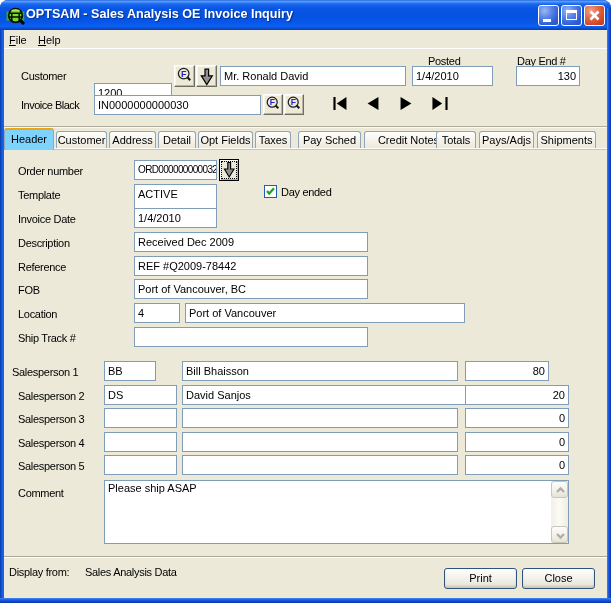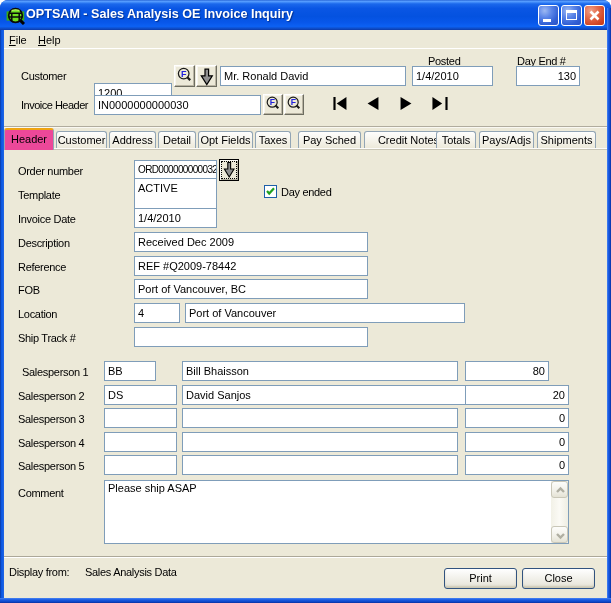--- a/index.html
+++ b/index.html
@@ -24,21 +24,21 @@
 .menuitem{position:absolute;top:4px}
 
 .lbl{position:absolute;font-size:11px;white-space:nowrap;letter-spacing:-0.3px}
 
 .tb{position:absolute;background:#fff;border:1px solid #7f9db9;font-size:11px;line-height:18px;padding-left:3px;white-space:nowrap;overflow:hidden}
 .tbr{text-align:right;padding-right:3px;padding-left:0}
 
 .rbtn{position:absolute;background:#ece9d8;border:1px solid;border-color:#fff #6d6d61 #6d6d61 #fff;box-shadow:inset -1px -1px 0 #b9b4a3, inset 1px 1px 0 #f8f6ef}
 
 .tab{position:absolute;top:101px;height:18px;background:linear-gradient(180deg,#fefefd 0%,#f3f1e7 60%,#ebe8d8 100%);border:1px solid #92a5b5;border-bottom:none;border-radius:3px 3px 0 0;text-align:center;font-size:11px;line-height:17px}
-.tabactive{top:98px;height:22px;background:#ec4899;border:1px solid #95a7b7;border-bottom:none;border-top:2.5px solid #efa412;line-height:19px;z-index:5}
+.tabactive{top:98px;height:22px;background:#7dd3fc;border:1px solid #95a7b7;border-bottom:none;border-top:2.5px solid #efa412;line-height:19px;z-index:5}
 #tabline{position:absolute;left:0px;top:118px;width:603px;height:1px;background:#fdfcf9;z-index:4}
 #tabline2{position:absolute;left:0px;top:119px;width:603px;height:1px;background:#c8c5b5;z-index:4}
 
 .nav{position:absolute;top:97px;width:16px;height:13px}
 
 .xpbtn{position:absolute;top:538px;width:73px;height:21px;border:1px solid #31537f;border-radius:3px;background:linear-gradient(180deg,#ffffff 0%,#f4f3ee 40%,#e9e7dc 85%,#d8d4c4 100%);font-size:11px;text-align:center;line-height:19px;box-shadow:inset 0 -2px 2px rgba(190,185,160,.5)}
 .sbtn{border:1px solid #c9c7b8;border-radius:3px;background:linear-gradient(180deg,#fdfdfb,#f1f0e8 60%,#e5e3d5)}
 </style></head>
 <body>
 <div id="win">
@@ -83,21 +83,21 @@
     <svg width="19" height="20" viewBox="0 0 19 20" style="position:absolute;left:0;top:0">
       <path d="M8 3.2 L11.6 3.2 L11.6 9.8 L15.3 9.8 L9.8 18.6 L4.3 9.8 L8 9.8 Z" fill="#909090" stroke="#000" stroke-width="1.2"></path>
     </svg>
   </div>
   <div class="tb" style="left:216px;top:36px;width:186px;height:20px">Mr. Ronald David</div>
   <div class="lbl" style="left:424px;top:25px">Posted</div>
   <div class="tb" style="left:408px;top:36px;width:81px;height:20px">1/4/2010</div>
   <div class="lbl" style="left:513px;top:25px">Day End #</div>
   <div class="tb tbr" style="left:512px;top:36px;width:64px;height:20px">130</div>
 
-  <div class="lbl" style="left:17px;top:69px;letter-spacing:-0.5px">Invoice Header</div>
+  <div class="lbl" style="left:17px;top:69px;letter-spacing:-0.5px">Invoice Black</div>
   <div class="tb" style="left:90px;top:65px;width:167px;height:20px">IN0000000000030</div>
   <div class="rbtn" style="left:259px;top:64px;width:20px;height:21px">
     <svg width="18" height="19" viewBox="0 0 18 19" style="position:absolute;left:0;top:0">
       <circle cx="8.2" cy="7.2" r="5" fill="none" stroke="#1b1b1b" stroke-width="1.2"></circle>
       <text x="8.3" y="10.4" font-size="8.6" font-weight="bold" fill="#2222dd" text-anchor="middle" font-family="Liberation Sans">F</text>
       <path d="M11.6 10.6 L14.3 13.3" stroke="#1b1b1b" stroke-width="2.1"></path>
     </svg>
   </div>
   <div class="rbtn" style="left:280px;top:64px;width:20px;height:21px">
     <svg width="18" height="19" viewBox="0 0 18 19" style="position:absolute;left:0;top:0">
@@ -141,21 +141,21 @@
   <div class="lbl" style="left:14px;top:135px">Order number</div>
   <div class="tb" style="left:130px;top:130px;width:83px;height:20px;font-size:10px;letter-spacing:-0.65px">ORD000000000032</div>
   <div class="abs" style="left:215px;top:129px;width:20px;height:22px;border:1px solid #000;background:#ece9d8;box-shadow:inset 1px 1px 0 #fbfaf6,inset -1px -1px 0 #b5b1a2">
     <div class="abs" style="left:1px;top:1px;width:16px;height:18px;border:1px dotted #000"></div>
     <svg width="18" height="20" viewBox="0 0 18 20" style="position:absolute;left:0;top:0">
       <path d="M7.8 2.5 L10.6 2.5 L10.6 9 L14 9 L9.2 17 L4.4 9 L7.8 9 Z" fill="#8f8f8f" stroke="#000" stroke-width="1.1"></path>
     </svg>
   </div>
 
   <div class="lbl" style="left:14px;top:159px">Template</div>
-  <div class="tb" style="left:130px;top:148px;width:83px;height:32px">ACTIVE</div>
+  <div class="tb" style="left:130px;top:154px;width:83px;height:32px">ACTIVE</div>
 
   <div class="abs" style="left:260px;top:155px;width:13px;height:13px;background:#fff;border:1px solid #1d5fa9">
     <svg width="11" height="11" viewBox="0 0 11 11" style="position:absolute;left:0;top:0">
       <path d="M2 5 L4.2 7.5 L9 2.2" fill="none" stroke="#21a121" stroke-width="2.2"></path>
     </svg>
   </div>
   <div class="lbl" style="left:277px;top:156px">Day ended</div>
 
   <div class="lbl" style="left:14px;top:183px">Invoice Date</div>
   <div class="tb" style="left:130px;top:178px;width:83px;height:20px">1/4/2010</div>
@@ -169,21 +169,21 @@
   <div class="lbl" style="left:14px;top:254px">FOB</div>
   <div class="tb" style="left:130px;top:249px;width:234px;height:20px">Port of Vancouver, BC</div>
 
   <div class="lbl" style="left:14px;top:278px">Location</div>
   <div class="tb" style="left:130px;top:273px;width:46px;height:20px">4</div>
   <div class="tb" style="left:181px;top:273px;width:280px;height:20px">Port of Vancouver</div>
 
   <div class="lbl" style="left:14px;top:302px">Ship Track #</div>
   <div class="tb" style="left:130px;top:297px;width:234px;height:20px"></div>
 
-  <div class="lbl" style="left:18px;top:336px">Salesperson 1</div>
+  <div class="lbl" style="left:8px;top:336px">Salesperson 1</div>
   <div class="tb" style="left:100px;top:331px;width:52px;height:20px">BB</div>
   <div class="tb" style="left:178px;top:331px;width:276px;height:20px">Bill Bhaisson</div>
   <div class="tb tbr" style="left:461px;top:331px;width:84px;height:20px">80</div>
 
   <div class="lbl" style="left:14px;top:360px">Salesperson 2</div>
   <div class="tb" style="left:100px;top:355px;width:73px;height:20px">DS</div>
   <div class="tb" style="left:178px;top:355px;width:333px;height:20px">David Sanjos</div>
   <div class="tb tbr" style="left:461px;top:355px;width:104px;height:20px">20</div>
 
   <div class="lbl" style="left:14px;top:383px">Salesperson 3</div>

